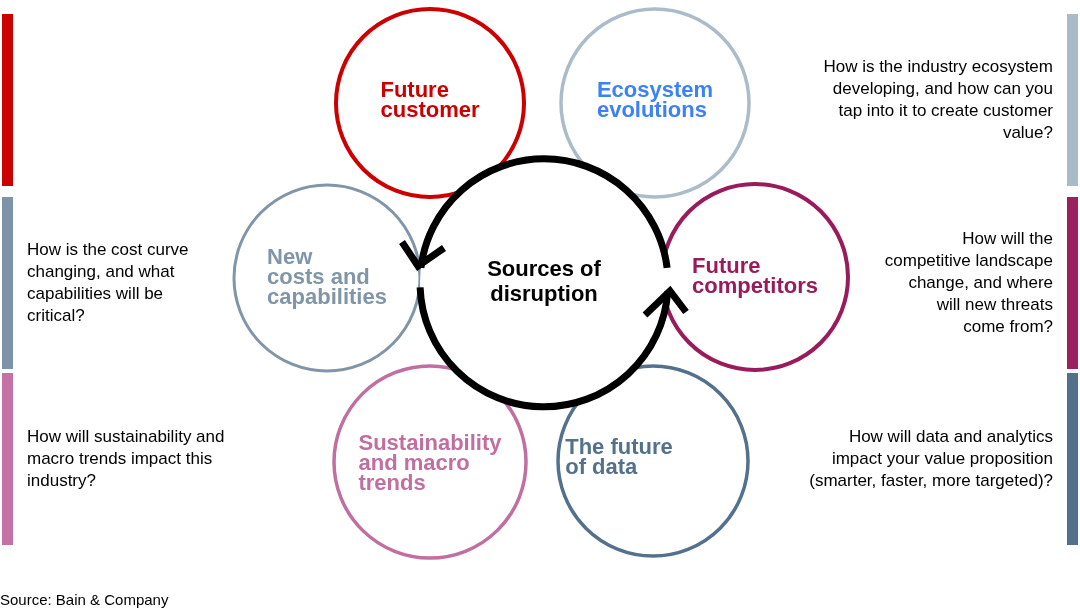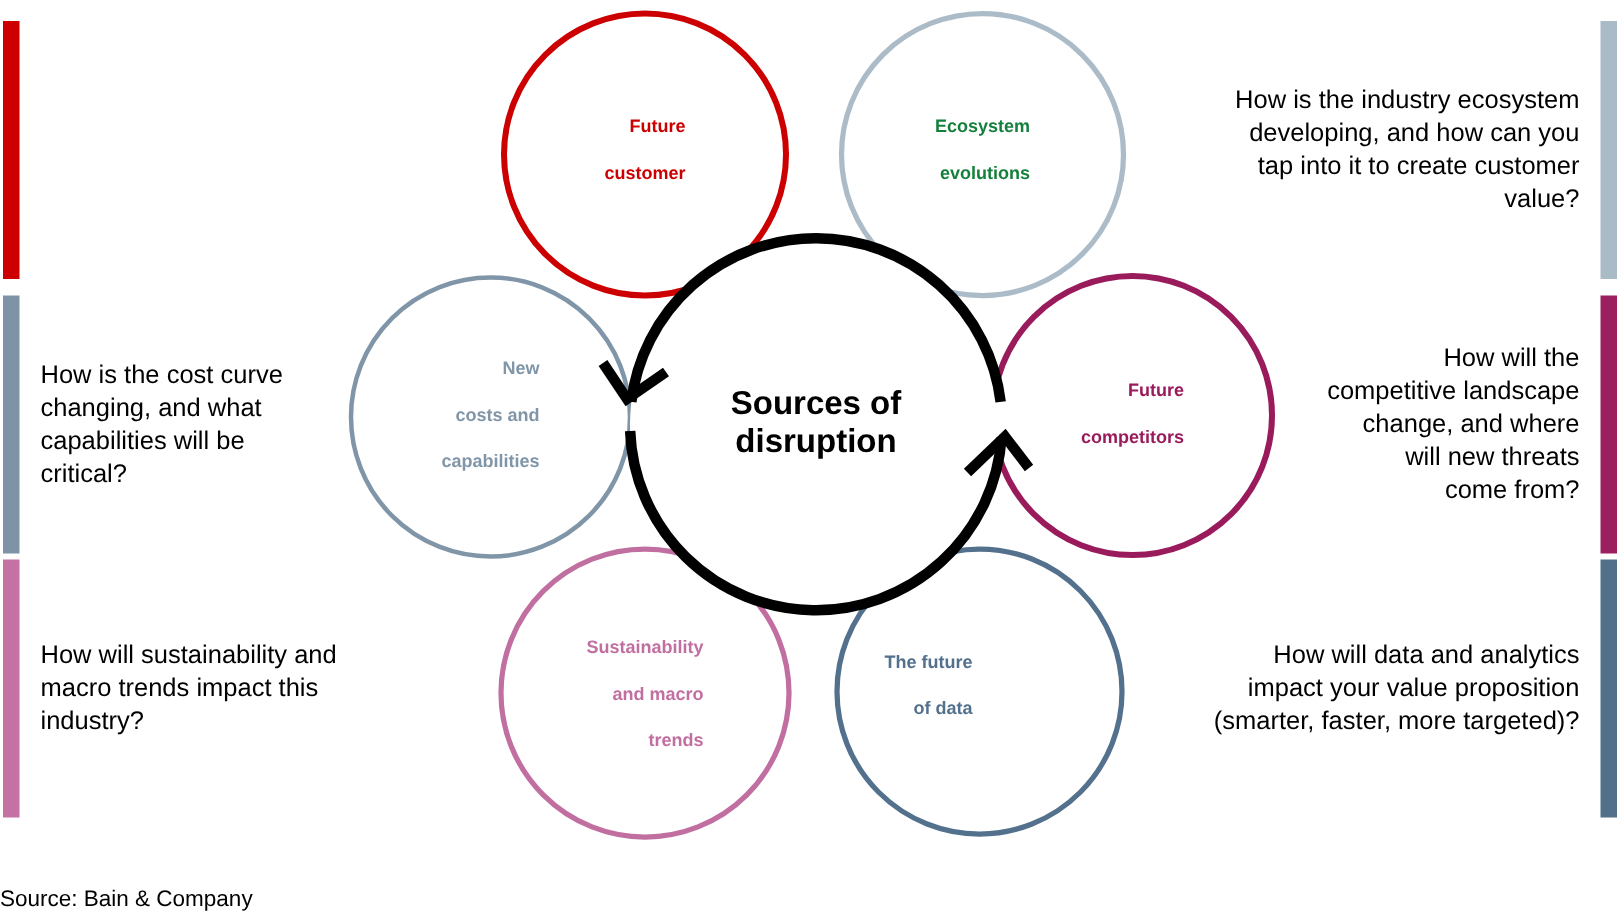--- a/index.html
+++ b/index.html
@@ -14,22 +14,22 @@
   .q-bar.left{left:2px;} .q-bar.right{right:2px;}
   .q-row{
     position:absolute;height:172px;display:flex;align-items:center;
     font-size:17px;line-height:22px;white-space:pre-line;
   }
   .q-row.r1{top:14px;} .q-row.r2{top:197px;} .q-row.r3{top:373px;}
   .q-row.left{left:27px;width:250px;text-align:left;}
   .q-row.right{right:27px;width:280px;text-align:right;justify-content:flex-end;}
   .circle-label{
     position:absolute;transform:translate(-50%,-50%);
-    font-weight:bold;font-size:12px;line-height:31px;
-    text-align:right;white-space:pre-line;
+    font-weight:bold;font-size:22px;line-height:20px;
+    text-align:left;white-space:pre-line;
   }
   .center-label{
     position:absolute;transform:translate(-50%,-50%);
     font-weight:bold;font-size:22px;line-height:25px;color:#000;
     text-align:center;white-space:pre-line;
   }
   .source{
     position:absolute;left:0;top:591px;font-size:15px;color:#000000;
   }
 </style>
@@ -49,21 +49,21 @@
     <circle cx="544" cy="283" r="124" fill="#ffffff"></circle>
 
     <path d="M 667.1 267.9 A 124 124 0 0 0 420.9 267.9" fill="none" stroke-width="7" style="stroke: rgb(0, 0, 0);"></path>
     <path d="M 420.1 287.3 A 124 124 0 0 0 667.7 291.7" fill="none" stroke-width="7" style="stroke: rgb(0, 0, 0);"></path>
     <path d="M 402 242 L 418 266 L 444 248" fill="none" stroke-width="7" style="stroke: rgb(0, 0, 0);"></path>
     <path d="M 645 315 L 670 291 L 686 312" fill="none" stroke-width="7" style="stroke: rgb(0, 0, 0);"></path>
   </svg>
 
   <div class="circle-label" style="left: 430px; top: 100px; color: rgb(204, 0, 0);">Future
 customer</div>
-  <div class="circle-label" style="left: 655px; top: 100px; color: #15803d;">Ecosystem
+  <div class="circle-label" style="left: 655px; top: 100px; color: #3b82f6;">Ecosystem
 evolutions</div>
   <div class="circle-label" style="left: 327px; top: 277px; color: rgb(128, 150, 168);">New
 costs and
 capabilities</div>
   <div class="circle-label" style="left: 755px; top: 276px; color: rgb(154, 27, 92);">Future
 competitors</div>
   <div class="circle-label" style="left: 430px; top: 463px; color: rgb(193, 111, 161);">Sustainability
 and macro
 trends</div>
   <div class="circle-label" style="left: 619px; top: 457px; color: rgb(83, 113, 141);">The future

